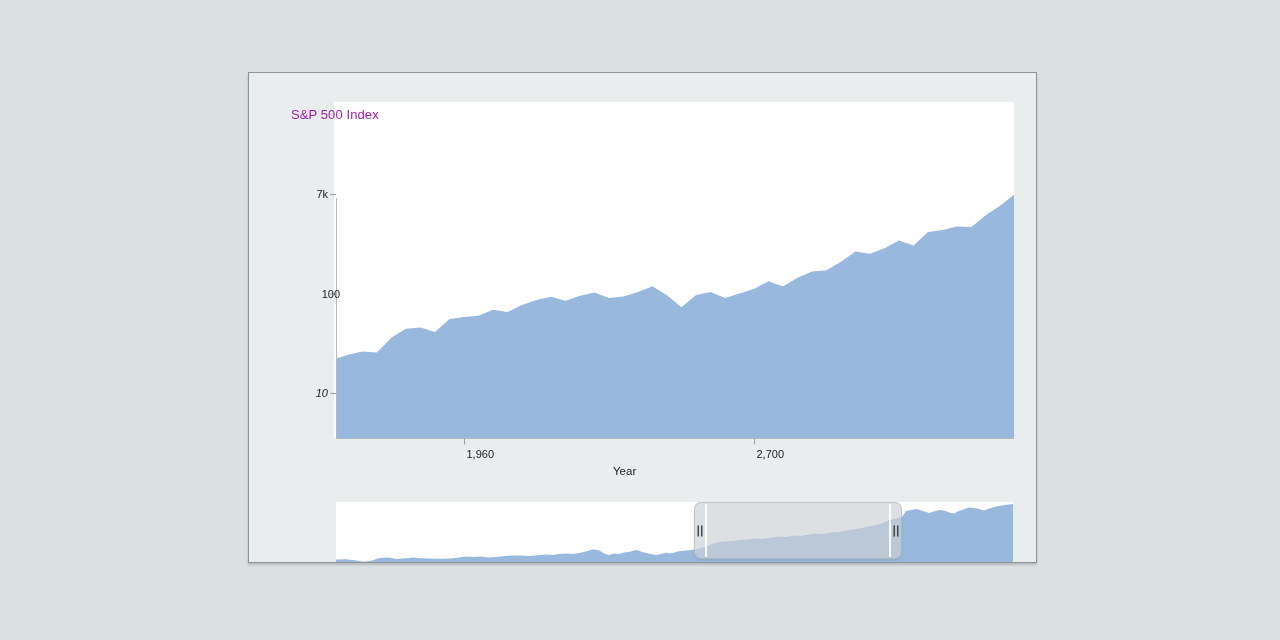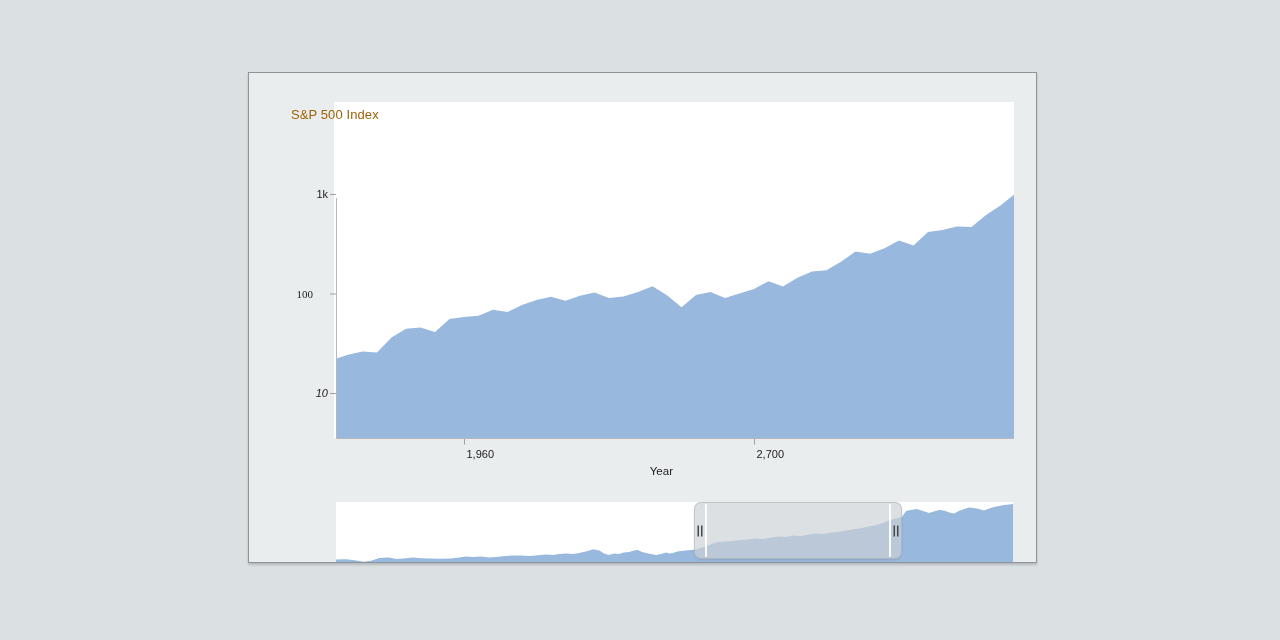--- a/index.html
+++ b/index.html
@@ -5,25 +5,25 @@
   html,body{margin:0;padding:0;}
   .page{position:relative;width:1280px;height:640px;background:#dbe0e2;overflow:hidden;
         font-family:"Liberation Sans",sans-serif;-webkit-font-smoothing:antialiased;}
   .panel{position:absolute;left:248px;top:72px;width:789px;height:491px;box-sizing:border-box;
          background:#eaedee;border:1px solid #8f9499;overflow:hidden;
          box-shadow:0 2px 2px rgba(110,116,120,0.35);}
   .view{position:absolute;background:#ffffff;}
   .detail-view{left:85px;top:29px;width:680px;height:336px;}
   .mini-view{left:87px;top:429px;width:677px;height:64px;}
   .chart-svg{position:absolute;left:0;top:0;width:789px;height:491px;}
-  .chart-title{position:absolute;left:42px;top:34px;font-size:13px;font-weight:500;color:#a16207;
+  .chart-title{position:absolute;left:42px;top:34px;font-size:13px;font-weight:500;color:#a21caf;
                letter-spacing:0.1px;white-space:nowrap;}
   .ytick{position:absolute;width:50px;text-align:right;font-size:11px;color:#202124;line-height:14px;}
   .xtick{position:absolute;width:60px;text-align:right;font-size:11px;color:#202124;line-height:14px;}
-  .axis-title{position:absolute;width:60px;text-align:right;font-size:11.5px;font-weight:500;color:#1c1c1e;line-height:14px;}
+  .axis-title{position:absolute;width:60px;text-align:left;font-size:11.5px;font-weight:500;color:#1c1c1e;line-height:14px;}
   .brush{position:absolute;height:57px;border-radius:7px;
          box-shadow:inset 0 0 0 1px rgba(150,156,162,0.38), 0 1px 2px rgba(90,96,102,0.18);}
   .brush-line{position:absolute;top:2px;bottom:2px;width:2px;background:rgba(255,255,255,0.92);border-radius:1px;}
   .brush-line.left{left:10.5px;}
   .brush-line.right{right:10.5px;}
   .brush-handle{position:absolute;top:0;width:11px;height:100%;cursor:ew-resize;}
   .brush-handle.left{left:0;}
   .brush-handle.right{right:0;}
   .grip{position:absolute;top:50%;left:50%;transform:translate(-50%,-50%);width:5px;height:11px;
         background:linear-gradient(90deg,#45484c 0,#45484c 1.5px,rgba(0,0,0,0) 1.5px,rgba(0,0,0,0) 3.5px,#45484c 3.5px,#45484c 5px);}
@@ -56,22 +56,22 @@
           <line x1="81" y1="121.5" x2="87" y2="121.5" stroke="#9aa0a3" stroke-width="1"></line>
           <line x1="81" y1="221" x2="87" y2="221" stroke="#9aa0a3" stroke-width="1"></line>
           <line x1="81" y1="320.5" x2="87" y2="320.5" stroke="#9aa0a3" stroke-width="1"></line>
           <line x1="215.5312232677492" y1="366" x2="215.5312232677492" y2="371.5" stroke="#9aa0a3" stroke-width="1"></line>
           <line x1="505.5226689478177" y1="366" x2="505.5226689478177" y2="371.5" stroke="#9aa0a3" stroke-width="1"></line>
         </g>
     </svg>
 
     <div class="chart-title">S&amp;P 500 Index</div>
 
-    <div class="ytick" id="ytick0" style="left: 29px; top: 114px;">1k</div>
-    <div class="ytick" id="ytick1" style="left: 14px; top: 213.5px; font-family: Liberation Serif, serif;">100</div>
+    <div class="ytick" id="ytick0" style="left: 29px; top: 114px;">7k</div>
+    <div class="ytick" id="ytick1" style="left: 41px; top: 213.5px;">100</div>
     <div class="ytick" id="ytick2" style="left: 29px; top: 313px; font-style: italic;">10</div>
 
     <div class="xtick" id="xtick0" style="left: 185.031px; top: 374px;">1,960</div>
     <div class="xtick" id="xtick1" style="left: 475.023px; top: 374px;">2,700</div>
 
     <div class="axis-title" style="left: 364px; top: 391px;">Year</div>
 
     <div class="brush" id="brush" style="left: 445.1px; top: 429px; width: 207.8px; height: 57px; background: rgba(204, 208, 212, 0.66);">
       <div class="brush-line left"></div>
       <div class="brush-line right"></div>

